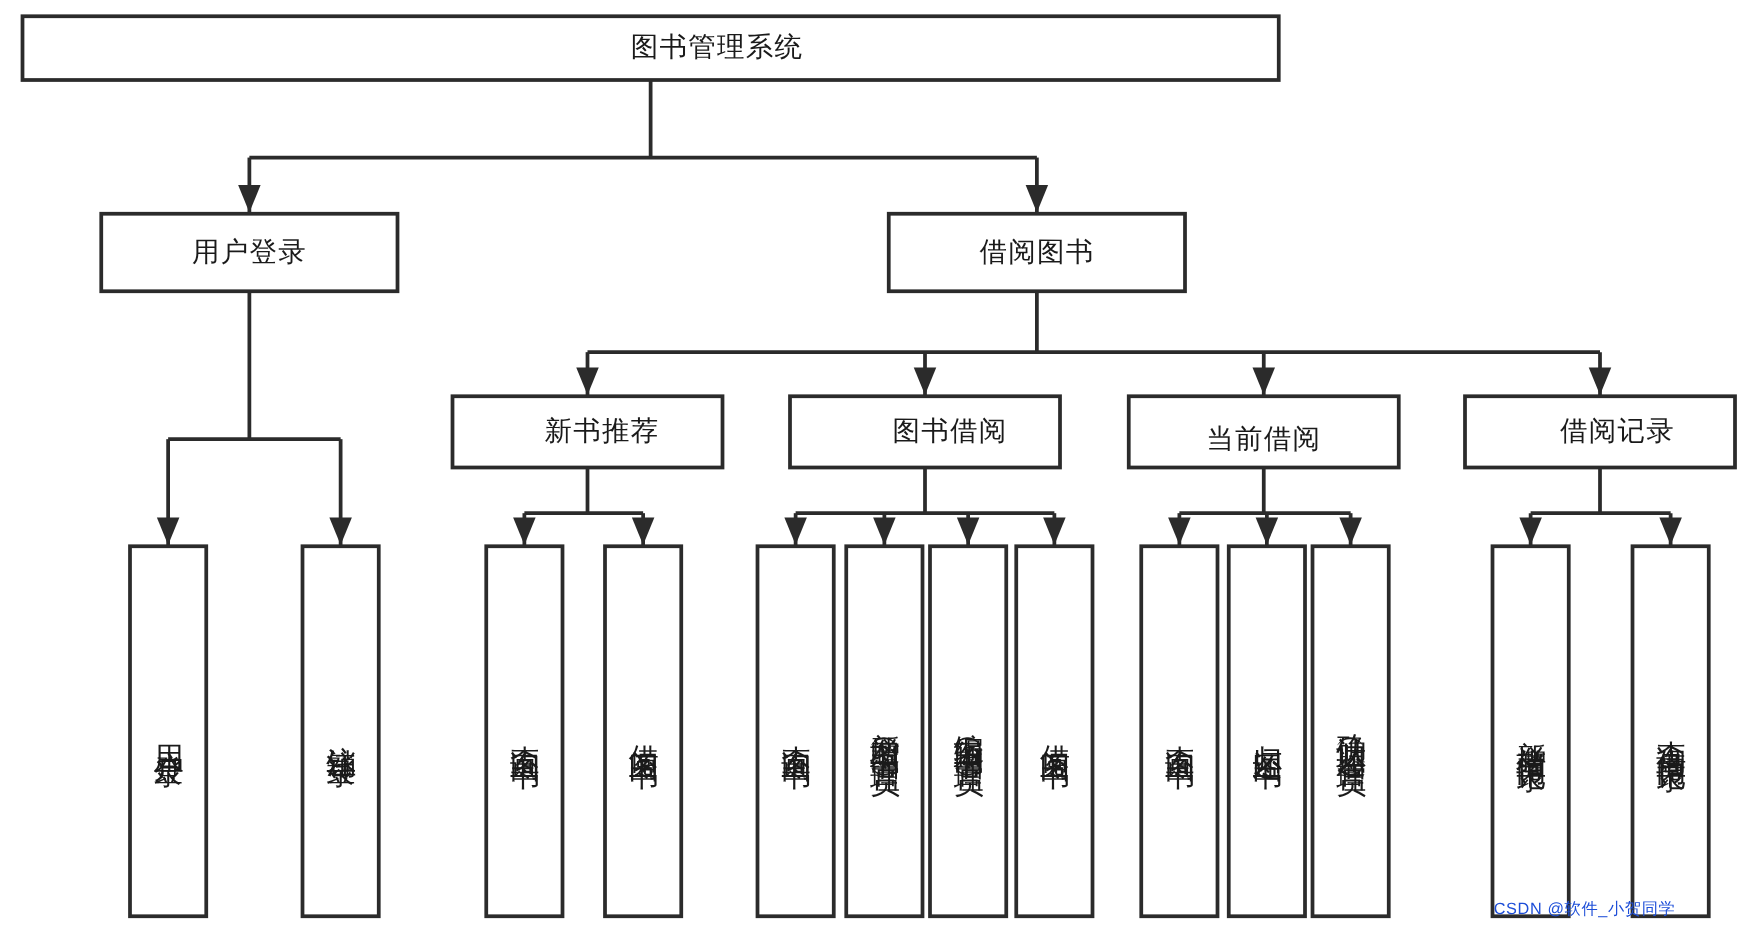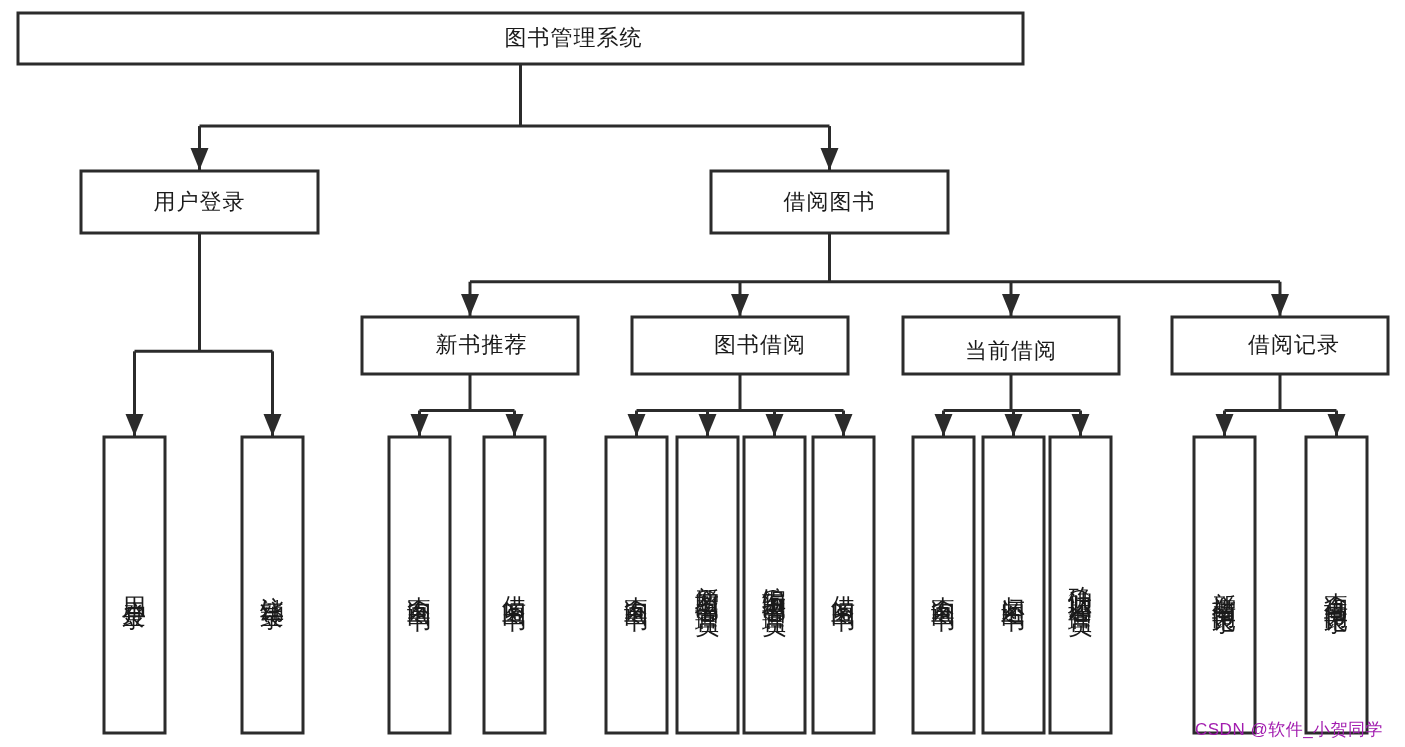--- a/index.html
+++ b/index.html
@@ -60,22 +60,22 @@
   .node-label.vertical {
     writing-mode: vertical-rl;
     text-orientation: upright;
     font-size: 24px;
     letter-spacing: 4px;
     line-height: 1.05;
     padding: 6px 0;
   }
   .watermark {
     position: absolute;
-    font-size: 17px;
-    color: #a21caf;
+    font-size: 13px;
+    color: #1d4ed8;
     letter-spacing: 0.5px;
     white-space: nowrap;
     user-select: none;
     text-align: center;
   }
 </style>
 </head>
 <body>
 
 <div id="diagram-root">

